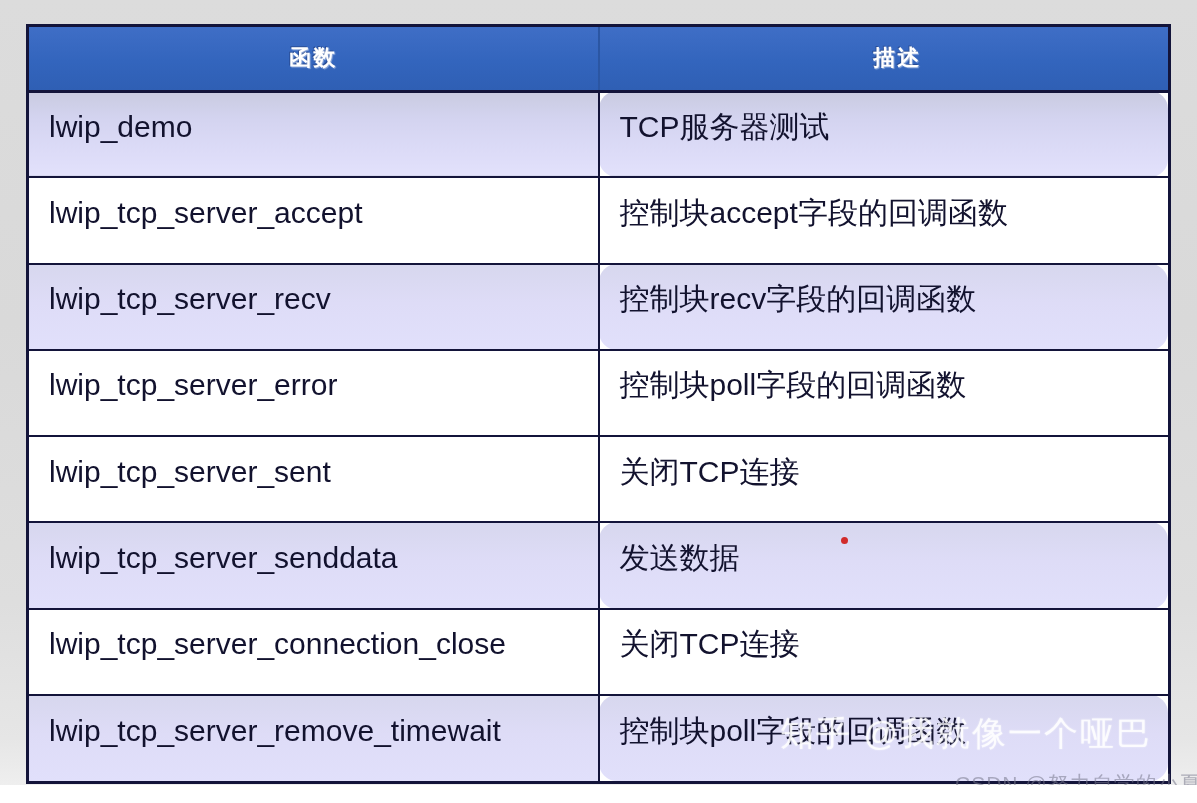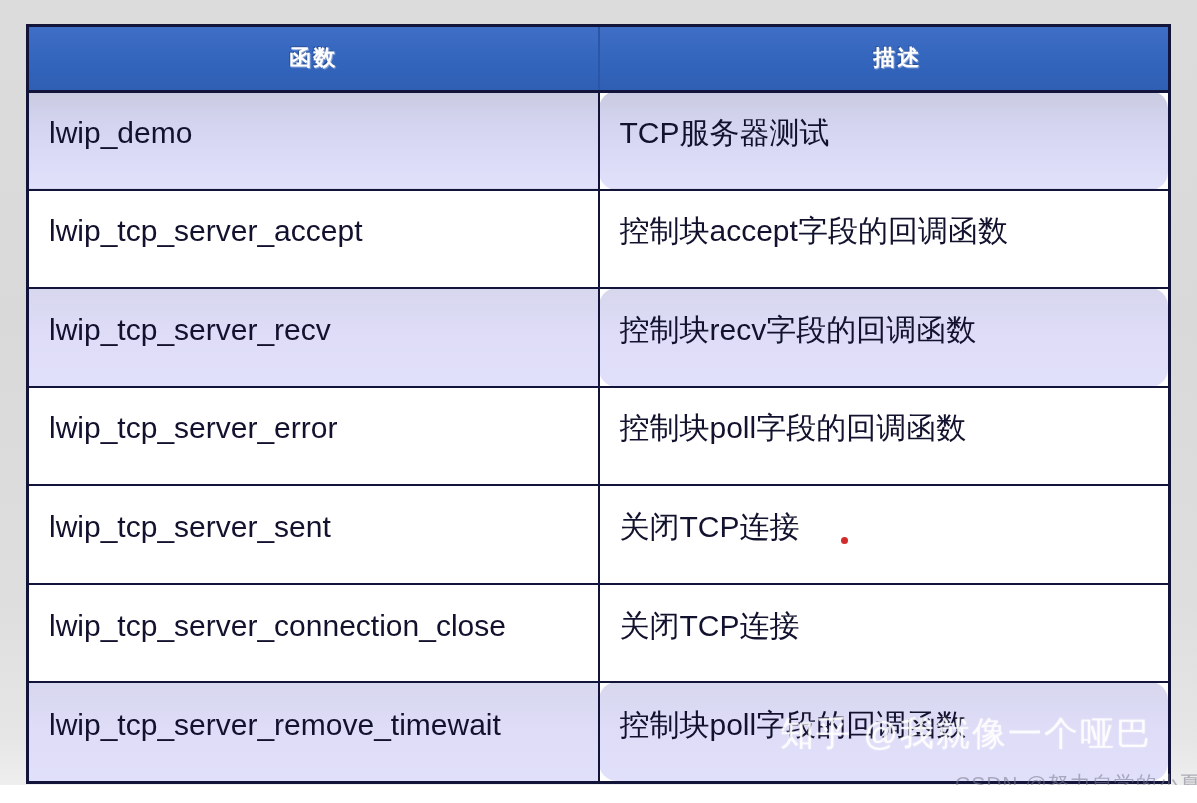--- a/index.html
+++ b/index.html
@@ -178,20 +178,28 @@
             </td>
         </tr>
         <tr class="plain">
           <td>
               <span class="cell-text">lwip_tcp_server_sent</span>
             </td>
           <td>
               <span class="cell-text">关闭TCP连接</span>
             </td>
         </tr>
+        <tr class="alt">
+          <td>
+              <span class="cell-text">lwip_tcp_server_senddata</span>
+            </td>
+          <td>
+              <span class="cell-text">发送数据</span>
+            </td>
+        </tr>
         <tr class="plain">
           <td>
               <span class="cell-text">lwip_tcp_server_connection_close</span>
             </td>
           <td>
               <span class="cell-text">关闭TCP连接</span>
             </td>
         </tr>
         <tr class="alt">
           <td>

